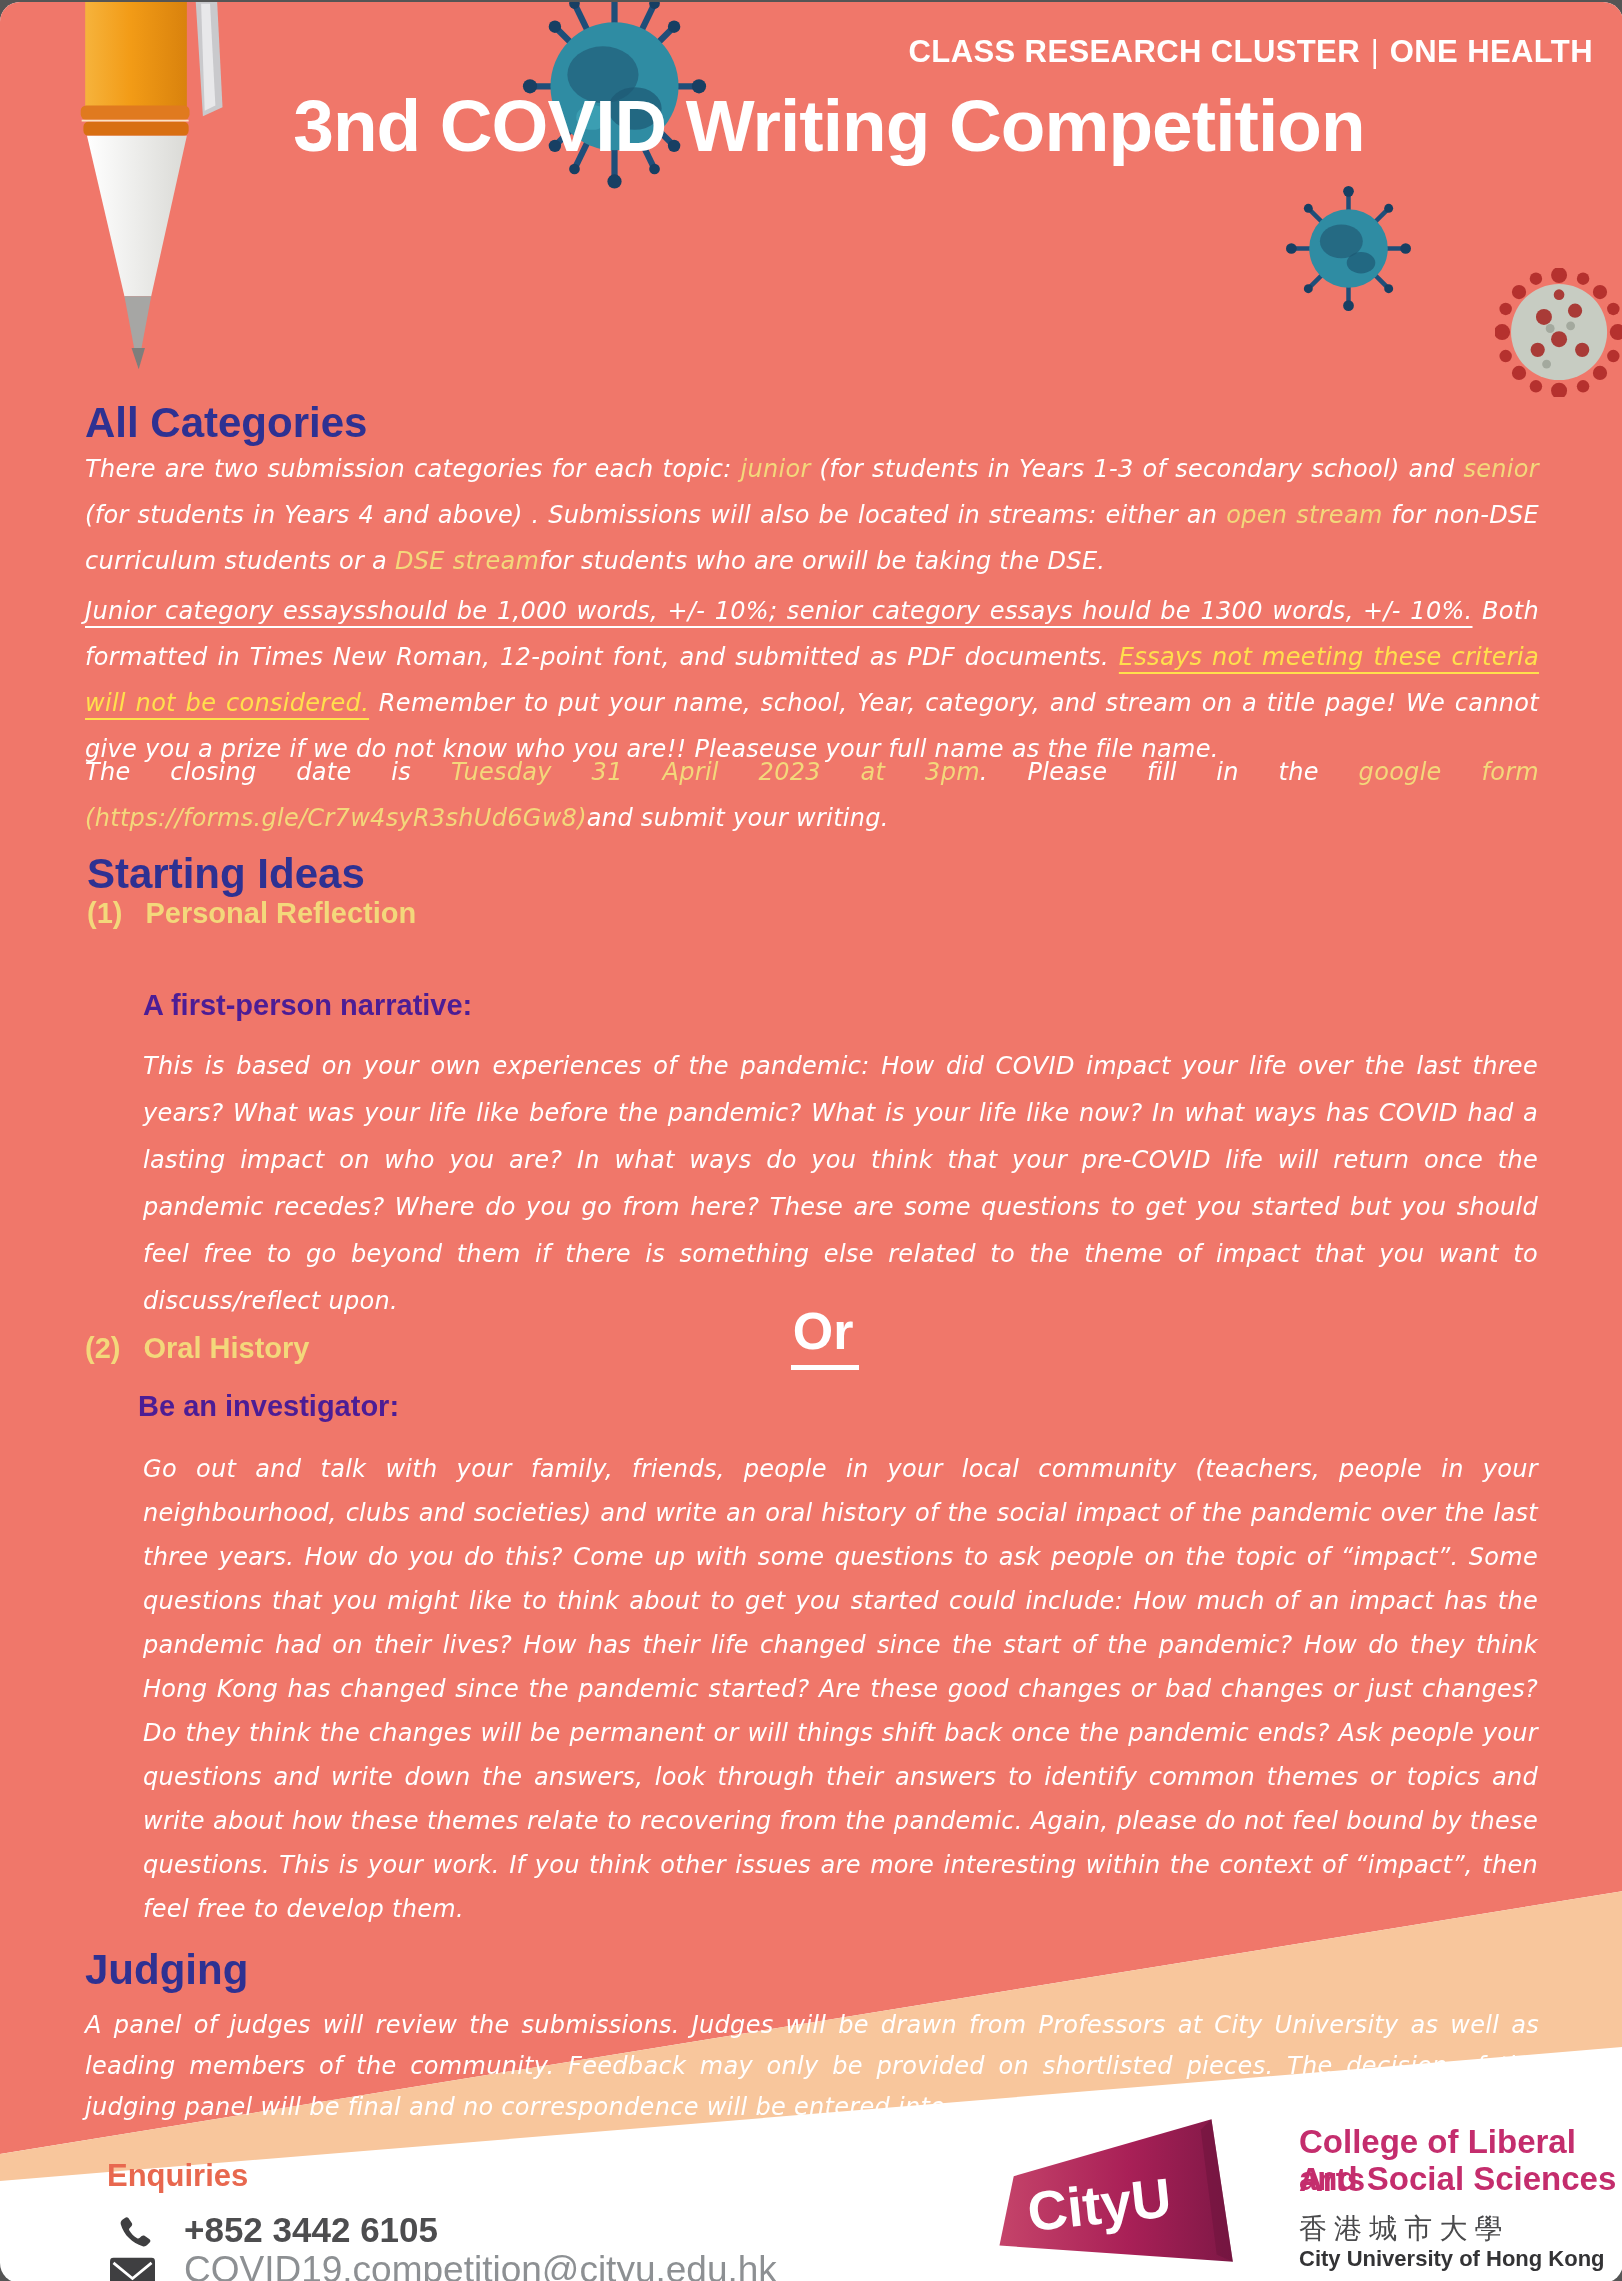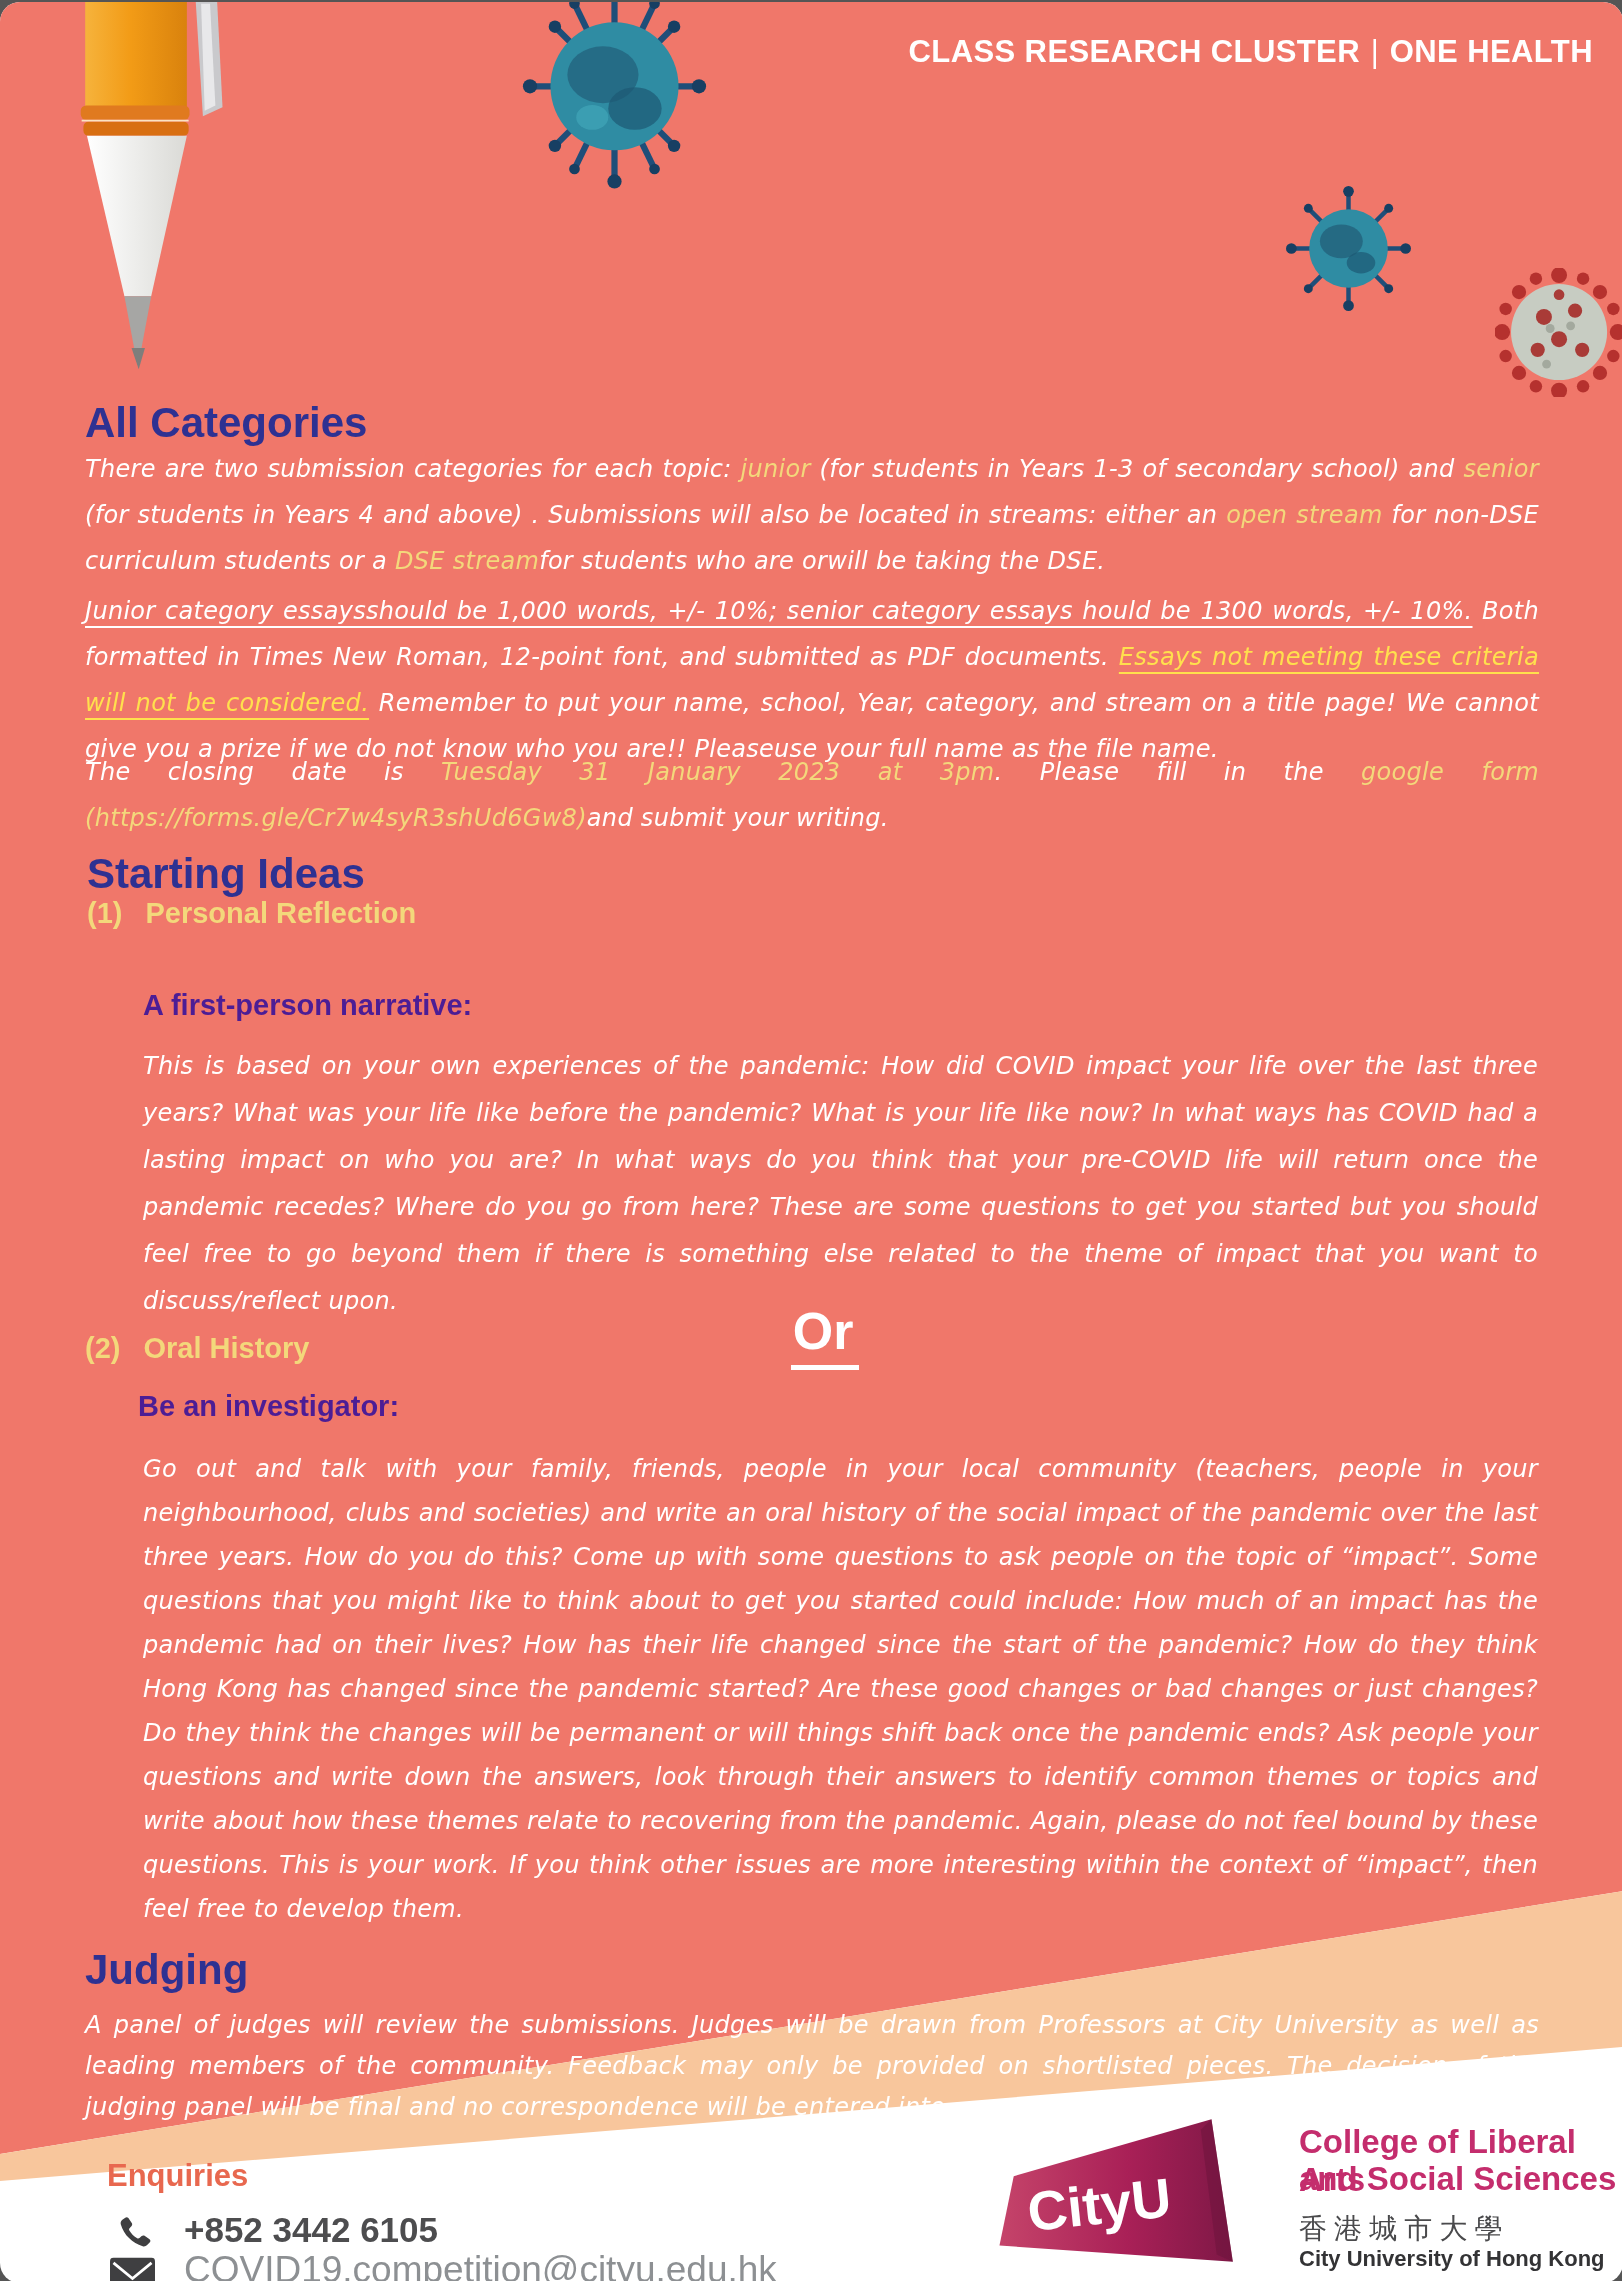--- a/index.html
+++ b/index.html
@@ -183,25 +183,26 @@
     <g fill="#9BA196" opacity=".8">
       <circle cx="62" cy="68" r="5"></circle>
         <circle cx="85" cy="65" r="5"></circle>
         <circle cx="58" cy="108" r="5"></circle>
     </g>
   </svg>
 
   <div class="cluster">
     <span>CLASS RESEARCH CLUSTER</span><span class="sep">|</span><span class="right">ONE HEALTH</span>
   </div>
+  <div class="main-title">3nd COVID Writing Competition</div>
 
   <div class="h-navy" style="left:85px;top:397px;">All Categories</div>
   <div class="body-text" style="left:85px;top:444px;width:1454px;"><span>There are two submission categories for each topic: </span><span class="y">junior</span><span> (for students in Years 1-3 of secondary school) and </span><span class="y">senior</span><span> (for students in Years 4 and above) . Submissions will also be located in streams: either an </span><span class="y">open stream</span><span> for non-DSE curriculum students or a </span><span class="y">DSE stream</span><span>for students who are orwill be taking the DSE.</span></div>
   <div class="body-text" style="left:85px;top:586px;width:1454px;"><span class="u">Junior category essaysshould be 1,000 words, +/- 10%; senior category essays hould be  1300 words, +/- 10%.</span><span> Both formatted in Times New Roman, 12-point font, and submitted as PDF documents. </span><span class="y2 u">Essays not meeting these criteria will not be considered.</span><span> Remember to put your name, school, Year, category, and stream on a title page! We cannot give you a prize if we do not know who you are!! Pleaseuse your full name as the file name.</span></div>
-  <div class="body-text" style="left:85px;top:747px;width:1454px;"><span>The closing date is </span><span class="y">Tuesday 31 January 2023 at 3pm</span><span>. Please fill in the </span><span class="y">google form (https://forms.gle/Cr7w4syR3shUd6Gw8)</span><span>and submit your writing.</span></div>
+  <div class="body-text" style="left:85px;top:747px;width:1454px;"><span>The closing date is </span><span class="y">Tuesday 31 April 2023 at 3pm</span><span>. Please fill in the </span><span class="y">google form (https://forms.gle/Cr7w4syR3shUd6Gw8)</span><span>and submit your writing.</span></div>
 
   <div class="h-navy" style="left:87px;top:848px;">Starting Ideas</div>
 
   <div class="h-item" style="left:87px;top:895px;">
     <span class="num">(1)</span><span>Personal Reflection</span>
   </div>
   <div class="h-sub" style="left:143px;top:987px;">A first-person narrative:</div>
   <div class="body-text" style="left:143px;top:1041px;width:1395px;line-height:47px;">This is based on your own experiences of the pandemic: How did COVID impact your life over the last three years? What was your life like before the pandemic? What is your life like now? In what ways has COVID had a lasting impact on who you are? In what ways do you think that your pre-COVID life will return once the pandemic recedes? Where do you go from here? These are some questions to get you started but you should feel free to go beyond them if there is something else related to the theme of impact that you want to discuss/reflect upon.</div>
 
   <div class="or-label">Or</div>

